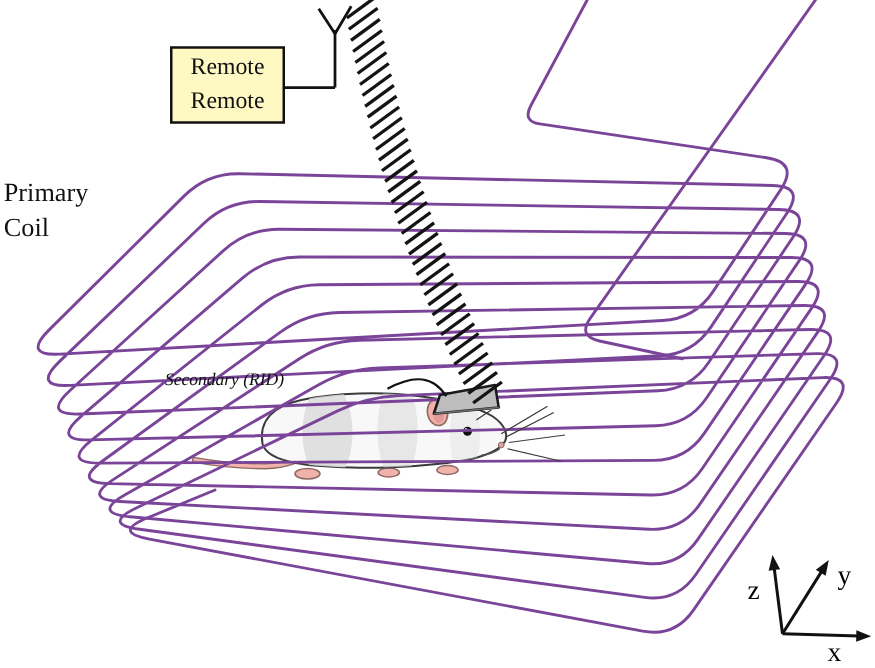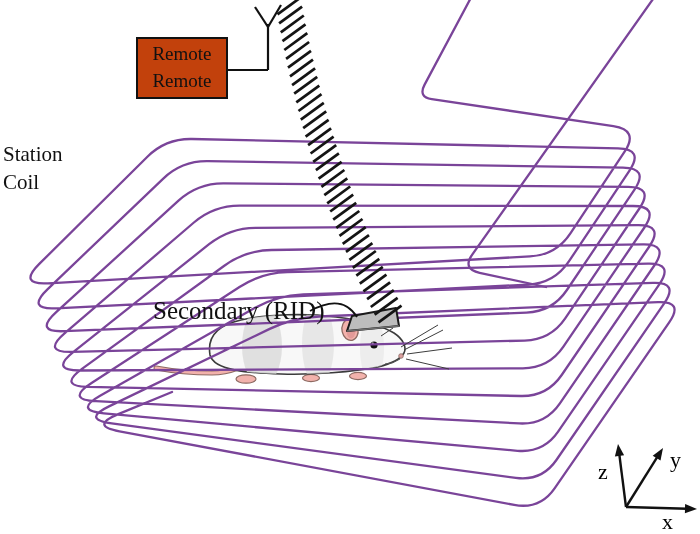--- a/index.html
+++ b/index.html
@@ -1,23 +1,23 @@
 <!DOCTYPE html>
 <html><head>
 <meta charset="utf-8">
 <style>
   html,body{margin:0;padding:0;background:#fff;}
   .fig{position:relative;width:700px;height:534px;background:#fff;overflow:hidden;
        font-family:"Liberation Serif", serif;color:#111;}
   .fig svg{position:absolute;left:0;top:0;}
   .lbl{position:absolute;white-space:pre-line;}
   .lbl-primary{left:3px;top:141px;font-size:21px;line-height:1.32;}
-  .lbl-secondary{left:153px;top:297px;font-size:25px;}
+  .lbl-secondary{left:132px;top:297px;font-size:14px;font-style:italic;}
   .remote-box{position:absolute;left:136px;top:37px;width:88px;height:58px;
-      border:2.2px solid #111;background:#c2410c;display:flex;flex-direction:column;
+      border:2.2px solid #111;background:#fef9c3;display:flex;flex-direction:column;
       align-items:center;justify-content:center;font-size:19px;line-height:1.4;}
 </style>
 </head>
 <body>
 
 <div class="fig">
 
   <svg id="scene" width="700" height="534" viewBox="0 0 700 534">
 
     <g id="mouse">
@@ -124,17 +124,17 @@
     <text class="axt" x="598" y="479" font-size="22" font-family="Liberation Serif, serif">z</text>
     <text class="axt" x="670" y="467" font-size="22" font-family="Liberation Serif, serif">y</text>
     <text class="axt" x="662" y="529" font-size="22" font-family="Liberation Serif, serif">x</text>
   </svg>
 
   <div class="remote-box">
     <span>Remote</span>
     <span>Remote</span>
   </div>
 
-  <div class="lbl lbl-primary">Station
+  <div class="lbl lbl-primary">Primary
 Coil</div>
 
   <div class="lbl lbl-secondary">Secondary (RID)</div>
 </div>
 
 </body></html>

